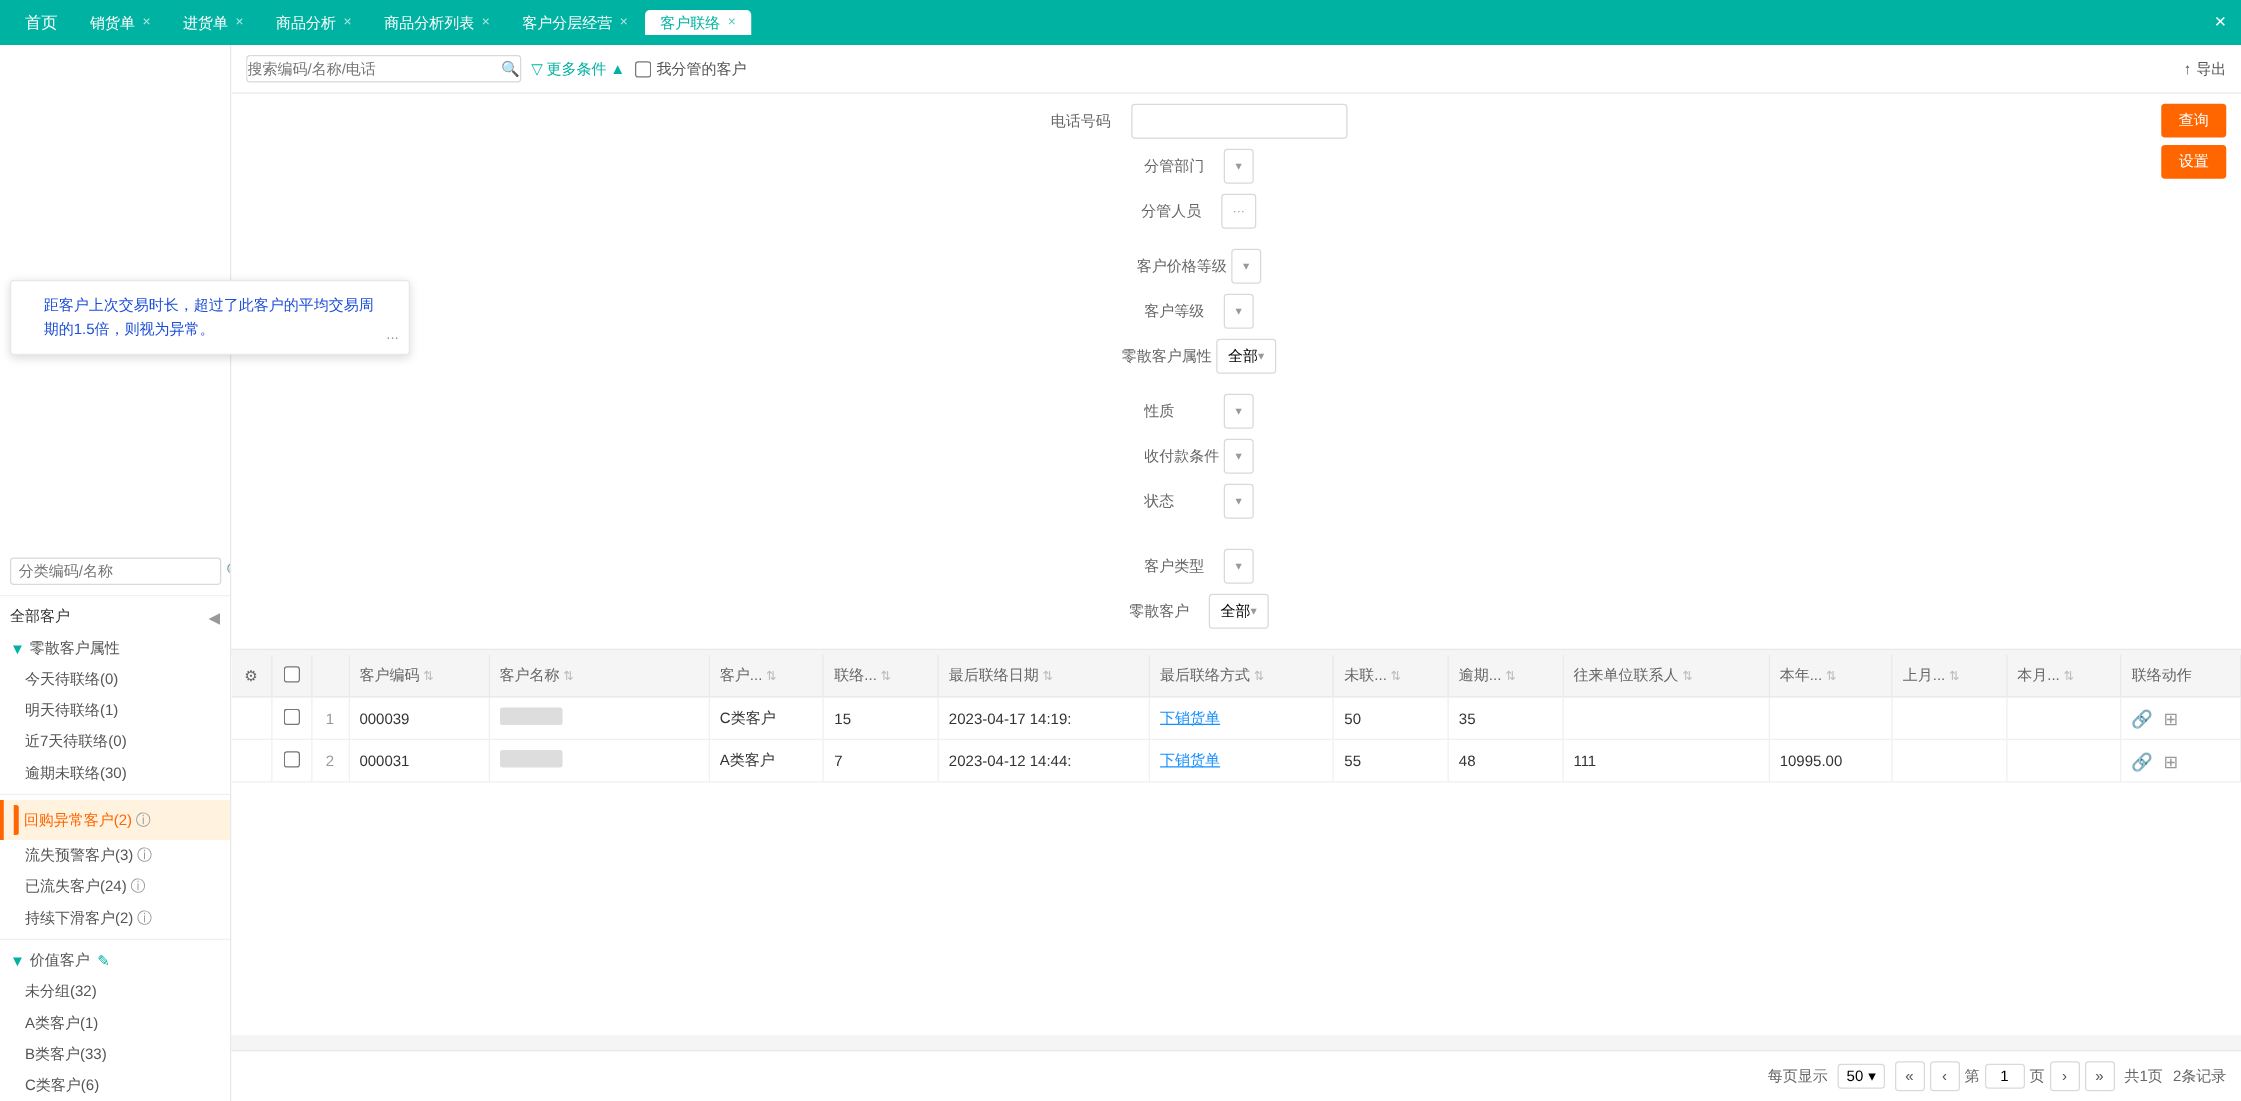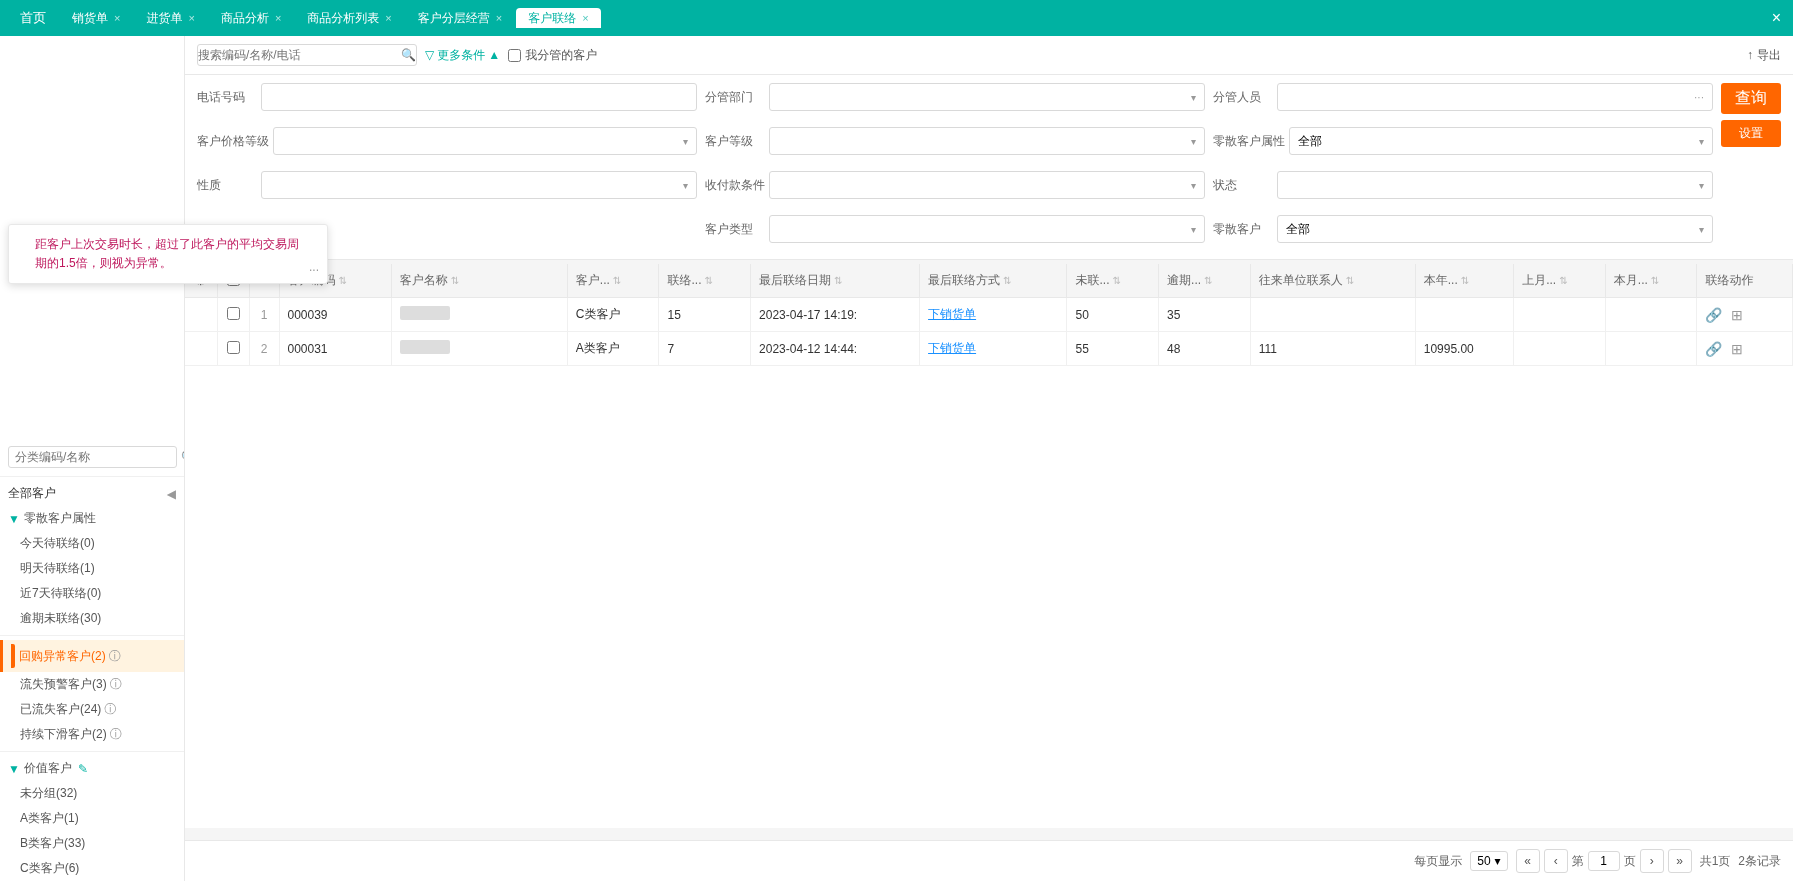--- a/index.html
+++ b/index.html
@@ -183,20 +183,21 @@
     .filter-area {
       background: #fff;
       padding: 8px 12px;
       border-bottom: 1px solid #e8e8e8;
     }
     .filter-row {
       display: flex;
       align-items: center;
       gap: 8px;
       margin-bottom: 8px;
+      flex-direction: column;
     }
     .filter-row:last-child { margin-bottom: 0; }
     .filter-item {
       display: flex;
       align-items: center;
       gap: 4px;
       flex: 1;
     }
     .filter-item label {
       white-space: nowrap;
@@ -226,21 +227,21 @@
       font-size: 12px;
       min-height: 28px;
     }
     .btn-query {
       background: #ff6600;
       color: #fff;
       border: none;
       border-radius: 3px;
       padding: 5px 14px;
       cursor: pointer;
-      font-size: 16px;
+      font-size: 12px;
     }
     .btn-settings {
       background: #ff6600;
       color: #fff;
       border: none;
       border-radius: 3px;
       padding: 5px 14px;
       cursor: pointer;
       font-size: 12px;
     }
@@ -296,21 +297,21 @@
       position: absolute;
       top: 224px;
       left: 8px;
       background: #fff;
       border: 1px solid #e8e8e8;
       border-radius: 3px;
       padding: 10px 26px;
       box-shadow: 0 2px 8px rgba(0,0,0,0.15);
       z-index: 100;
       max-width: 320px;
-      color: #be185d;
+      color: #1d4ed8;
       font-size: 12px;
       line-height: 1.6;
     }
     .tooltip-popup::after {
       content: '...';
       position: absolute;
       right: 8px;
       bottom: 6px;
       color: #999;
     }

